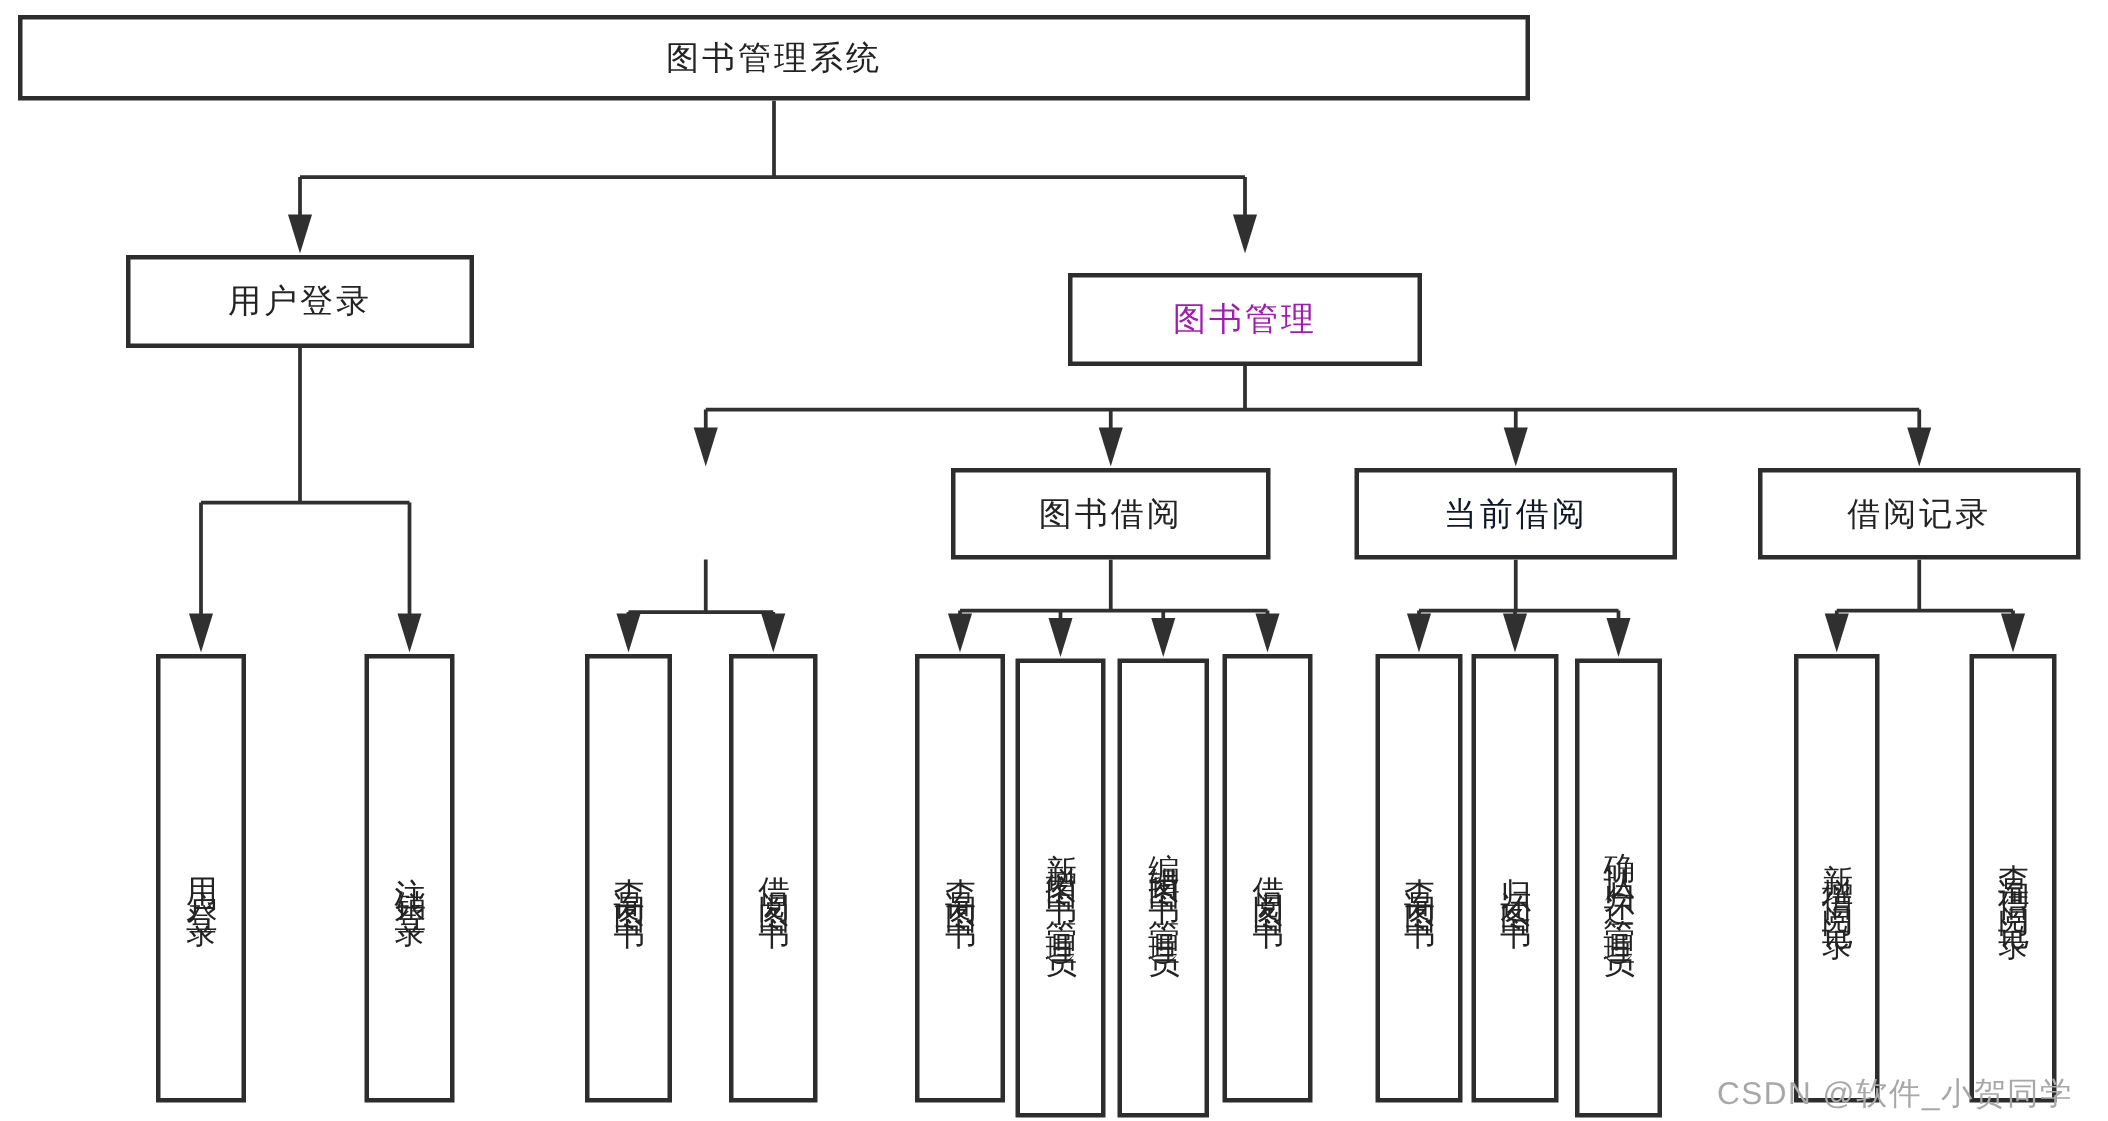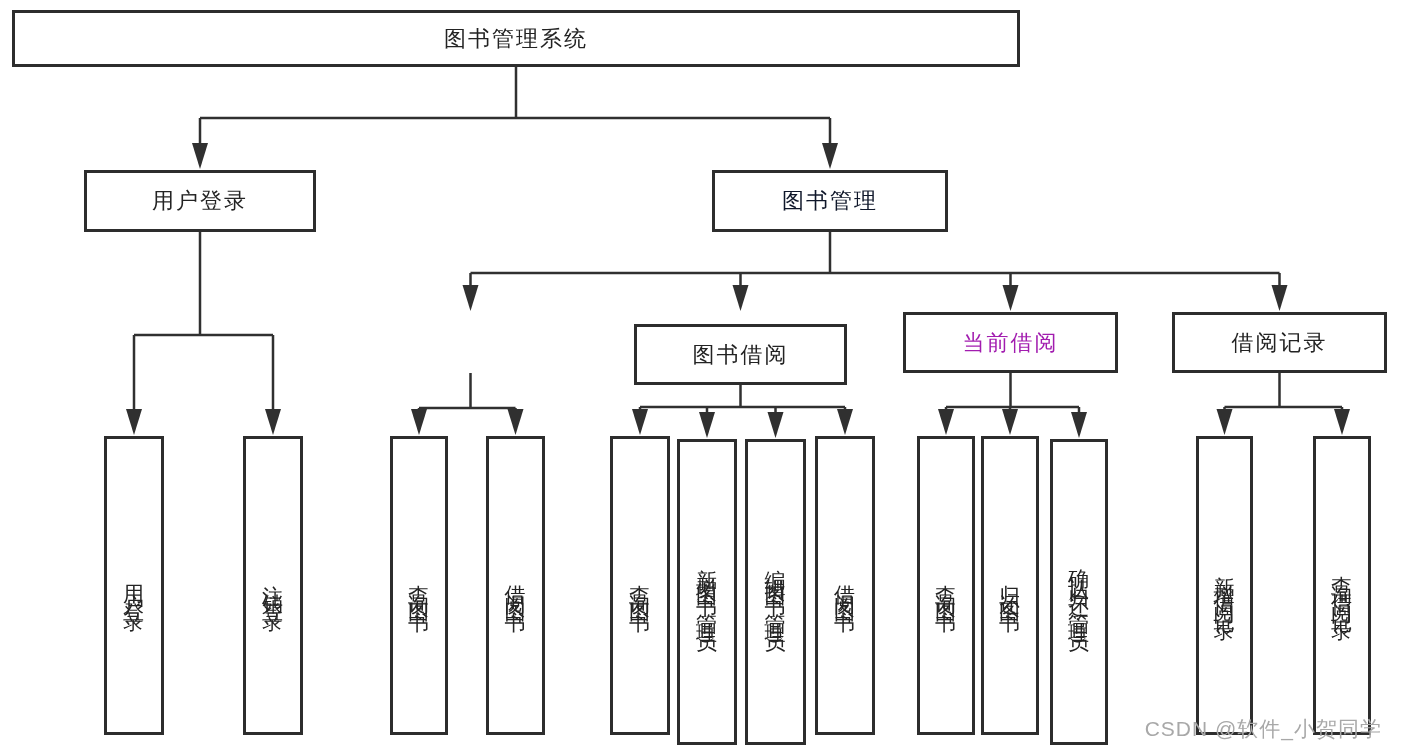--- a/index.html
+++ b/index.html
@@ -85,27 +85,27 @@
       <polygon points="1216.5,409 1232.5,409 1224.5,435" fill="#303030"></polygon>
       <polygon points="1334,409 1350,409 1342,435" fill="#303030"></polygon>
     </svg>
   <div class="box-layer">
       <div class="node hbox" style="left: 12px; top: 10px; width: 1008px; height: 57px; border-color: rgb(45, 45, 45); color: rgb(35, 35, 35);">
         <span class="label">图书管理系统</span>
       </div>
       <div class="node hbox" style="left: 84px; top: 170px; width: 232px; height: 62px; border-color: rgb(45, 45, 45); color: rgb(35, 35, 35);">
         <span class="label">用户登录</span>
       </div>
-      <div class="node hbox" style="left: 712px; top: 170px; width: 236px; height: 62px; border-color: rgb(45, 45, 45); color: #0f172a; text-align: right;">
+      <div class="node hbox" style="left: 712px; top: 182px; width: 236px; height: 62px; border-color: rgb(45, 45, 45); color: #a21caf; text-align: right;">
         <span class="label">图书管理</span>
       </div>
-      <div class="node hbox" style="left: 634px; top: 312px; width: 213px; height: 61px; border-color: rgb(45, 45, 45); color: rgb(35, 35, 35); margin-top: 12px;">
+      <div class="node hbox" style="left: 634px; top: 312px; width: 213px; height: 61px; border-color: rgb(45, 45, 45); color: rgb(35, 35, 35);">
         <span class="label">图书借阅</span>
       </div>
-      <div class="node hbox" style="left: 903px; top: 312px; width: 215px; height: 61px; border-color: rgb(45, 45, 45); color: #a21caf;">
+      <div class="node hbox" style="left: 903px; top: 312px; width: 215px; height: 61px; border-color: rgb(45, 45, 45); color: #0f172a;">
         <span class="label">当前借阅</span>
       </div>
       <div class="node hbox" style="left: 1172px; top: 312px; width: 215px; height: 61px; border-color: rgb(45, 45, 45); color: rgb(35, 35, 35);">
         <span class="label">借阅记录</span>
       </div>
       <div class="node vbox" style="left: 104px; top: 436px; width: 60px; height: 299px; border-color: rgb(45, 45, 45); color: rgb(35, 35, 35);">
         <span class="label">用户登录</span>
       </div>
       <div class="node vbox" style="left: 243px; top: 436px; width: 60px; height: 299px; border-color: rgb(45, 45, 45); color: rgb(35, 35, 35);">
         <span class="label">注销登录</span>

